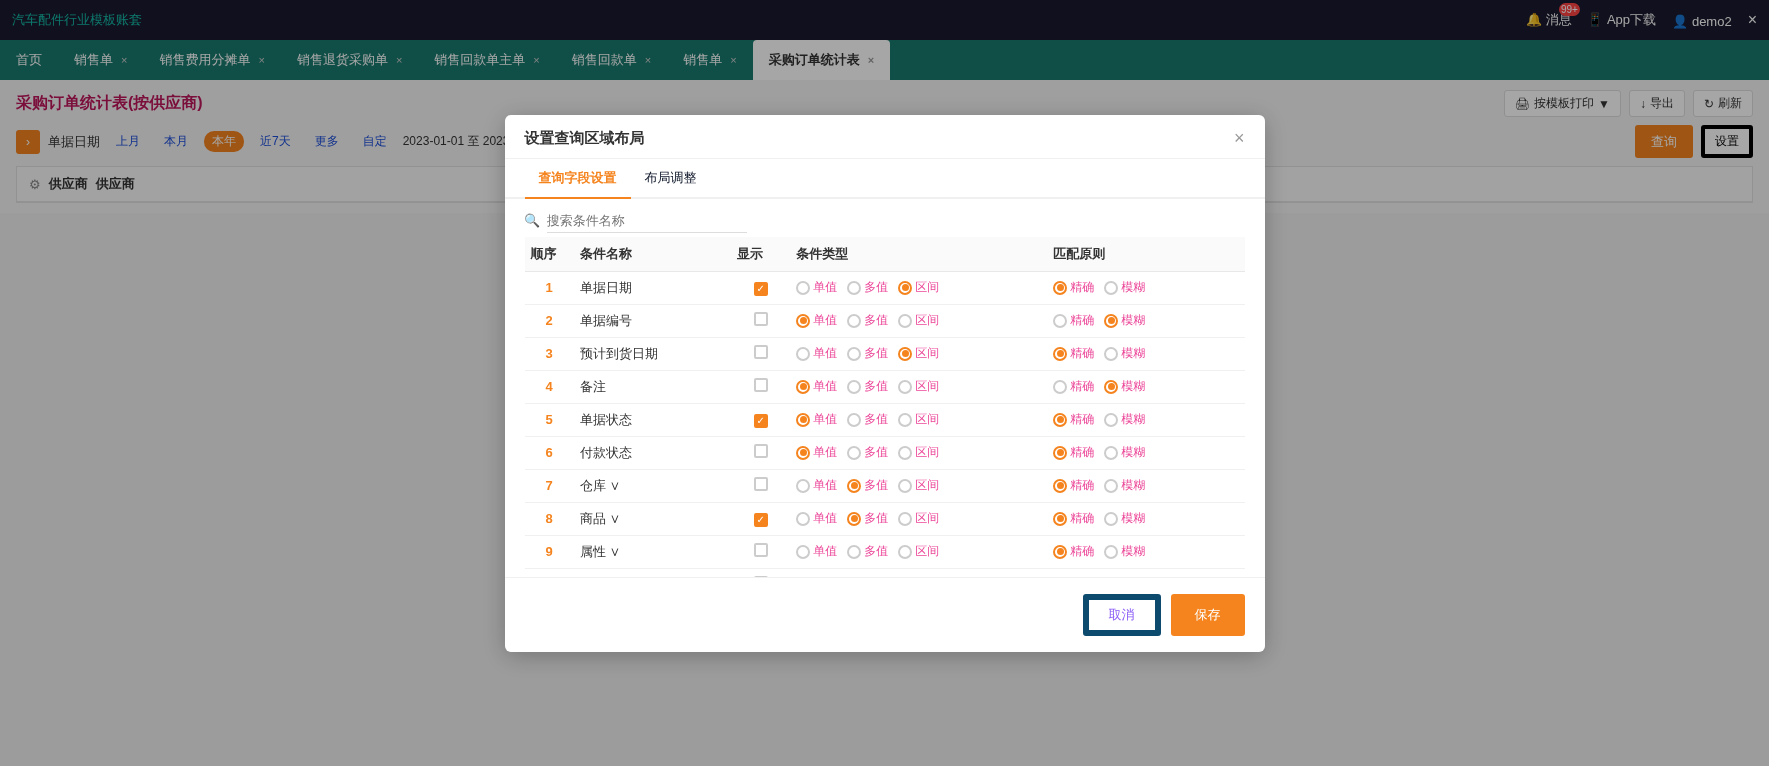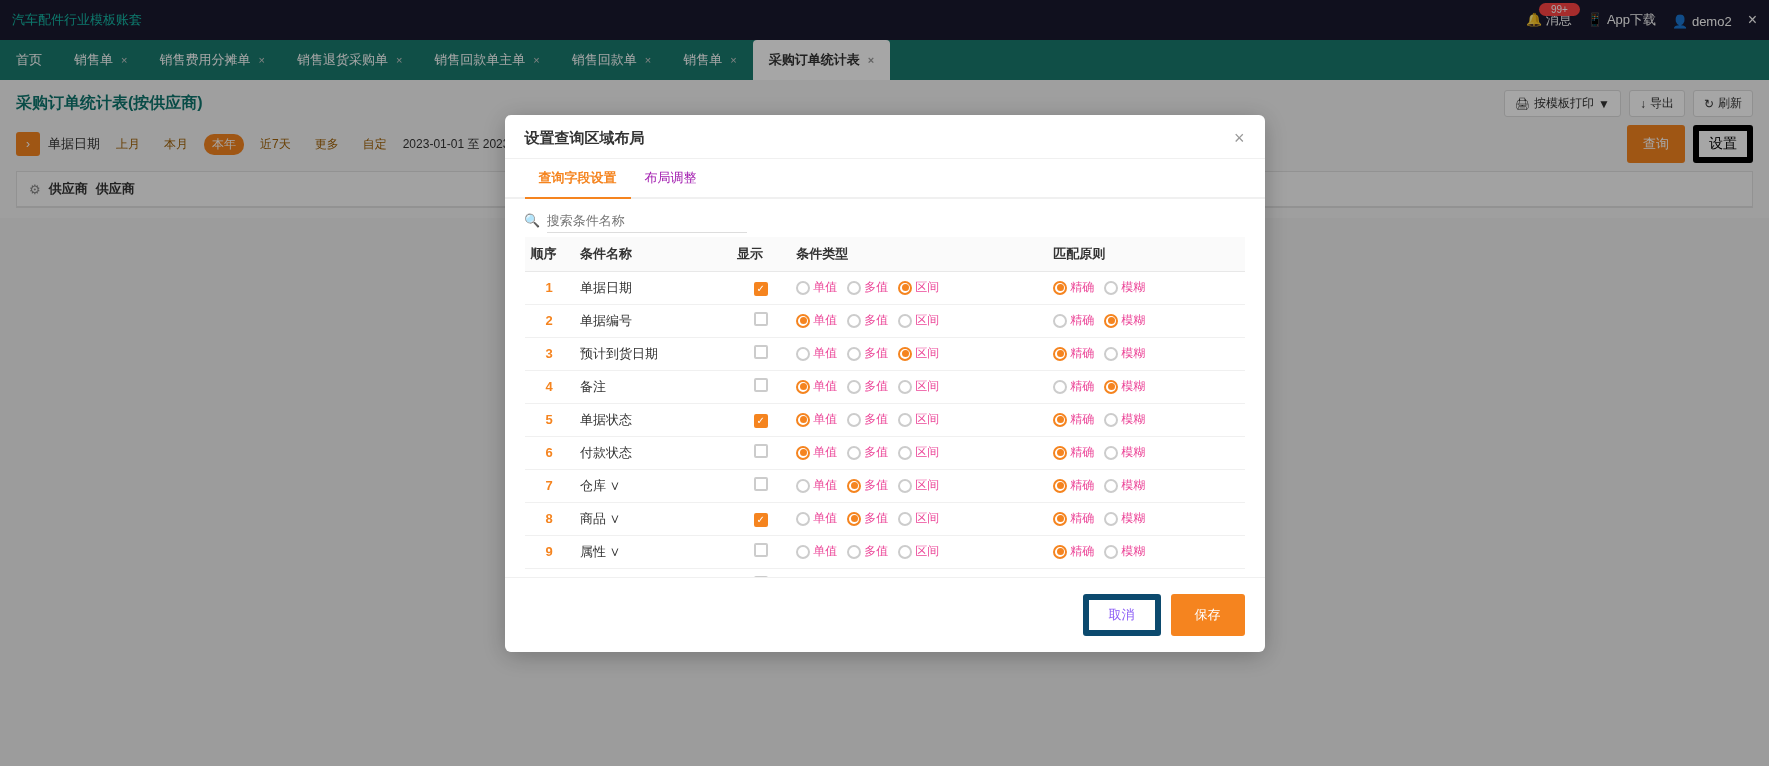--- a/index.html
+++ b/index.html
@@ -10,21 +10,21 @@
       height: 40px;
       background: #1a1a2e;
       display: flex;
       align-items: center;
       padding: 0 12px;
       justify-content: space-between;
     }
     .topbar-left { display: flex; align-items: center; gap: 8px; }
     .topbar-brand { color: #14b8a6; font-size: 13px; }
     .topbar-right { display: flex; align-items: flex-end; gap: 16px; color: #fff; font-size: 13px; }
-    .badge { background: #ff4444; color: #fff; font-size: 10px; border-radius: 8px; padding: 1px 12px; position: absolute; top: -8px; right: -8px; }
+    .badge { background: #ff4444; color: #fff; font-size: 10px; border-radius: 8px; padding: 1px 2px; position: absolute; top: -8px; right: -8px; }
 
     
     .navtabs {
       height: 40px;
       background: #1a7a6e;
       display: flex;
       align-items: center;
       padding: 0 0;
     }
     .navtab {
@@ -40,40 +40,40 @@
     }
     .navtab.active { background: #fff; color: #333; border-radius: 4px 4px 0 0; font-weight: bold; }
     .navtab-close { font-size: 11px; color: #ccc; margin-left: 4px; }
     .navtab.active .navtab-close { color: #999; }
     .page-title-row {
       display: flex;
       align-items: center;
       justify-content: space-between;
       margin-bottom: 8px;
     }
-    .page-title { font-size: 16px; font-weight: bold; color: #0f766e; }
+    .page-title { font-size: 16px; font-weight: bold; color: #be185d; }
     .page-actions { display: flex; align-items: center; gap: 8px; }
     .btn-print { background: #fff; border: 1px solid #ddd; padding: 4px 10px; border-radius: 3px; cursor: pointer; font-size: 12px; color: #333; display: flex; align-items: center; gap: 4px; }
     .btn-export { background: #fff; border: 1px solid #ddd; padding: 4px 10px; border-radius: 3px; cursor: pointer; font-size: 12px; color: #333; display: flex; align-items: center; gap: 4px; }
     .btn-refresh { background: #fff; border: 1px solid #ddd; padding: 4px 10px; border-radius: 3px; cursor: pointer; font-size: 12px; color: #333; display: flex; align-items: center; gap: 4px; }
 
     
     .filter-bar {
       display: flex;
       align-items: center;
       gap: 8px;
       margin-bottom: 8px;
     }
     .filter-toggle { background: #f5841f; color: #fff; border: none; width: 24px; height: 24px; border-radius: 3px; cursor: pointer; display: flex; align-items: center; justify-content: center; font-size: 12px; }
     .filter-label { color: #333; font-size: 13px; }
-    .date-shortcut { padding: 2px 8px; border-radius: 3px; cursor: pointer; font-size: 12px; color: #a16207; }
+    .date-shortcut { padding: 2px 8px; border-radius: 3px; cursor: pointer; font-size: 12px; color: #1d4ed8; }
     .date-shortcut.active { background: #f5841f; color: #fff; border-radius: 10px; }
     .date-input { color: #333; font-size: 12px; }
     .btn-query { background: #f5841f; color: #fff; border: none; padding: 4px 16px; border-radius: 3px; cursor: pointer; font-size: 13px; }
-    .btn-settings { background: #fff; border: 6px solid #000000; padding: 4px 10px; border-radius: 3px; cursor: pointer; font-size: 14px; }
+    .btn-settings { background: #fff; border: 4px solid #000000; padding: 4px 10px; border-radius: 3px; cursor: pointer; font-size: 12px; }
 
     
     .data-table { background: #fff; border: 1px solid #e0e0e0; }
     .table-header { display: flex; align-items: center; background: #f9f9f9; border-bottom: 1px solid #e0e0e0; padding: 8px 12px; gap: 8px; }
     .table-header .gear-icon { color: #888; cursor: pointer; }
     .table-col { font-weight: bold; color: #333; }
 
     
     .overlay {
       position: fixed;
@@ -101,21 +101,21 @@
       align-items: center;
       justify-content: space-between;
       padding: 14px 20px 10px 20px;
       border-bottom: 1px solid #f0f0f0;
     }
     .dialog-title { font-size: 15px; font-weight: bold; color: #333; }
     .dialog-close { background: none; border: none; font-size: 18px; color: #999; cursor: pointer; line-height: 1; }
 
     
     .dialog-tabs { display: flex; border-bottom: 2px solid #f0f0f0; padding: 0 20px; }
-    .dialog-tab { padding: 10px 14px; font-size: 13px; cursor: pointer; color: #a21caf; border-bottom: 2px solid transparent; margin-bottom: -2px; }
+    .dialog-tab { padding: 10px 14px; font-size: 13px; cursor: pointer; color: #0f172a; border-bottom: 2px solid transparent; margin-bottom: -2px; }
     .dialog-tab.active { color: #f5841f; border-bottom: 2px solid #f5841f; font-weight: bold; }
 
     
     .dialog-search { padding: 10px 20px 4px 20px; display: flex; align-items: center; gap: 6px; }
     .search-input { border: none; border-bottom: 1px solid #ddd; outline: none; font-size: 13px; width: 200px; padding: 4px 0; color: #999; }
 
     
     .dialog-table-wrap { overflow-y: auto; max-height: 340px; padding: 0 20px; }
     .dialog-table { width: 100%; border-collapse: collapse; }
     .dialog-table thead tr th {

